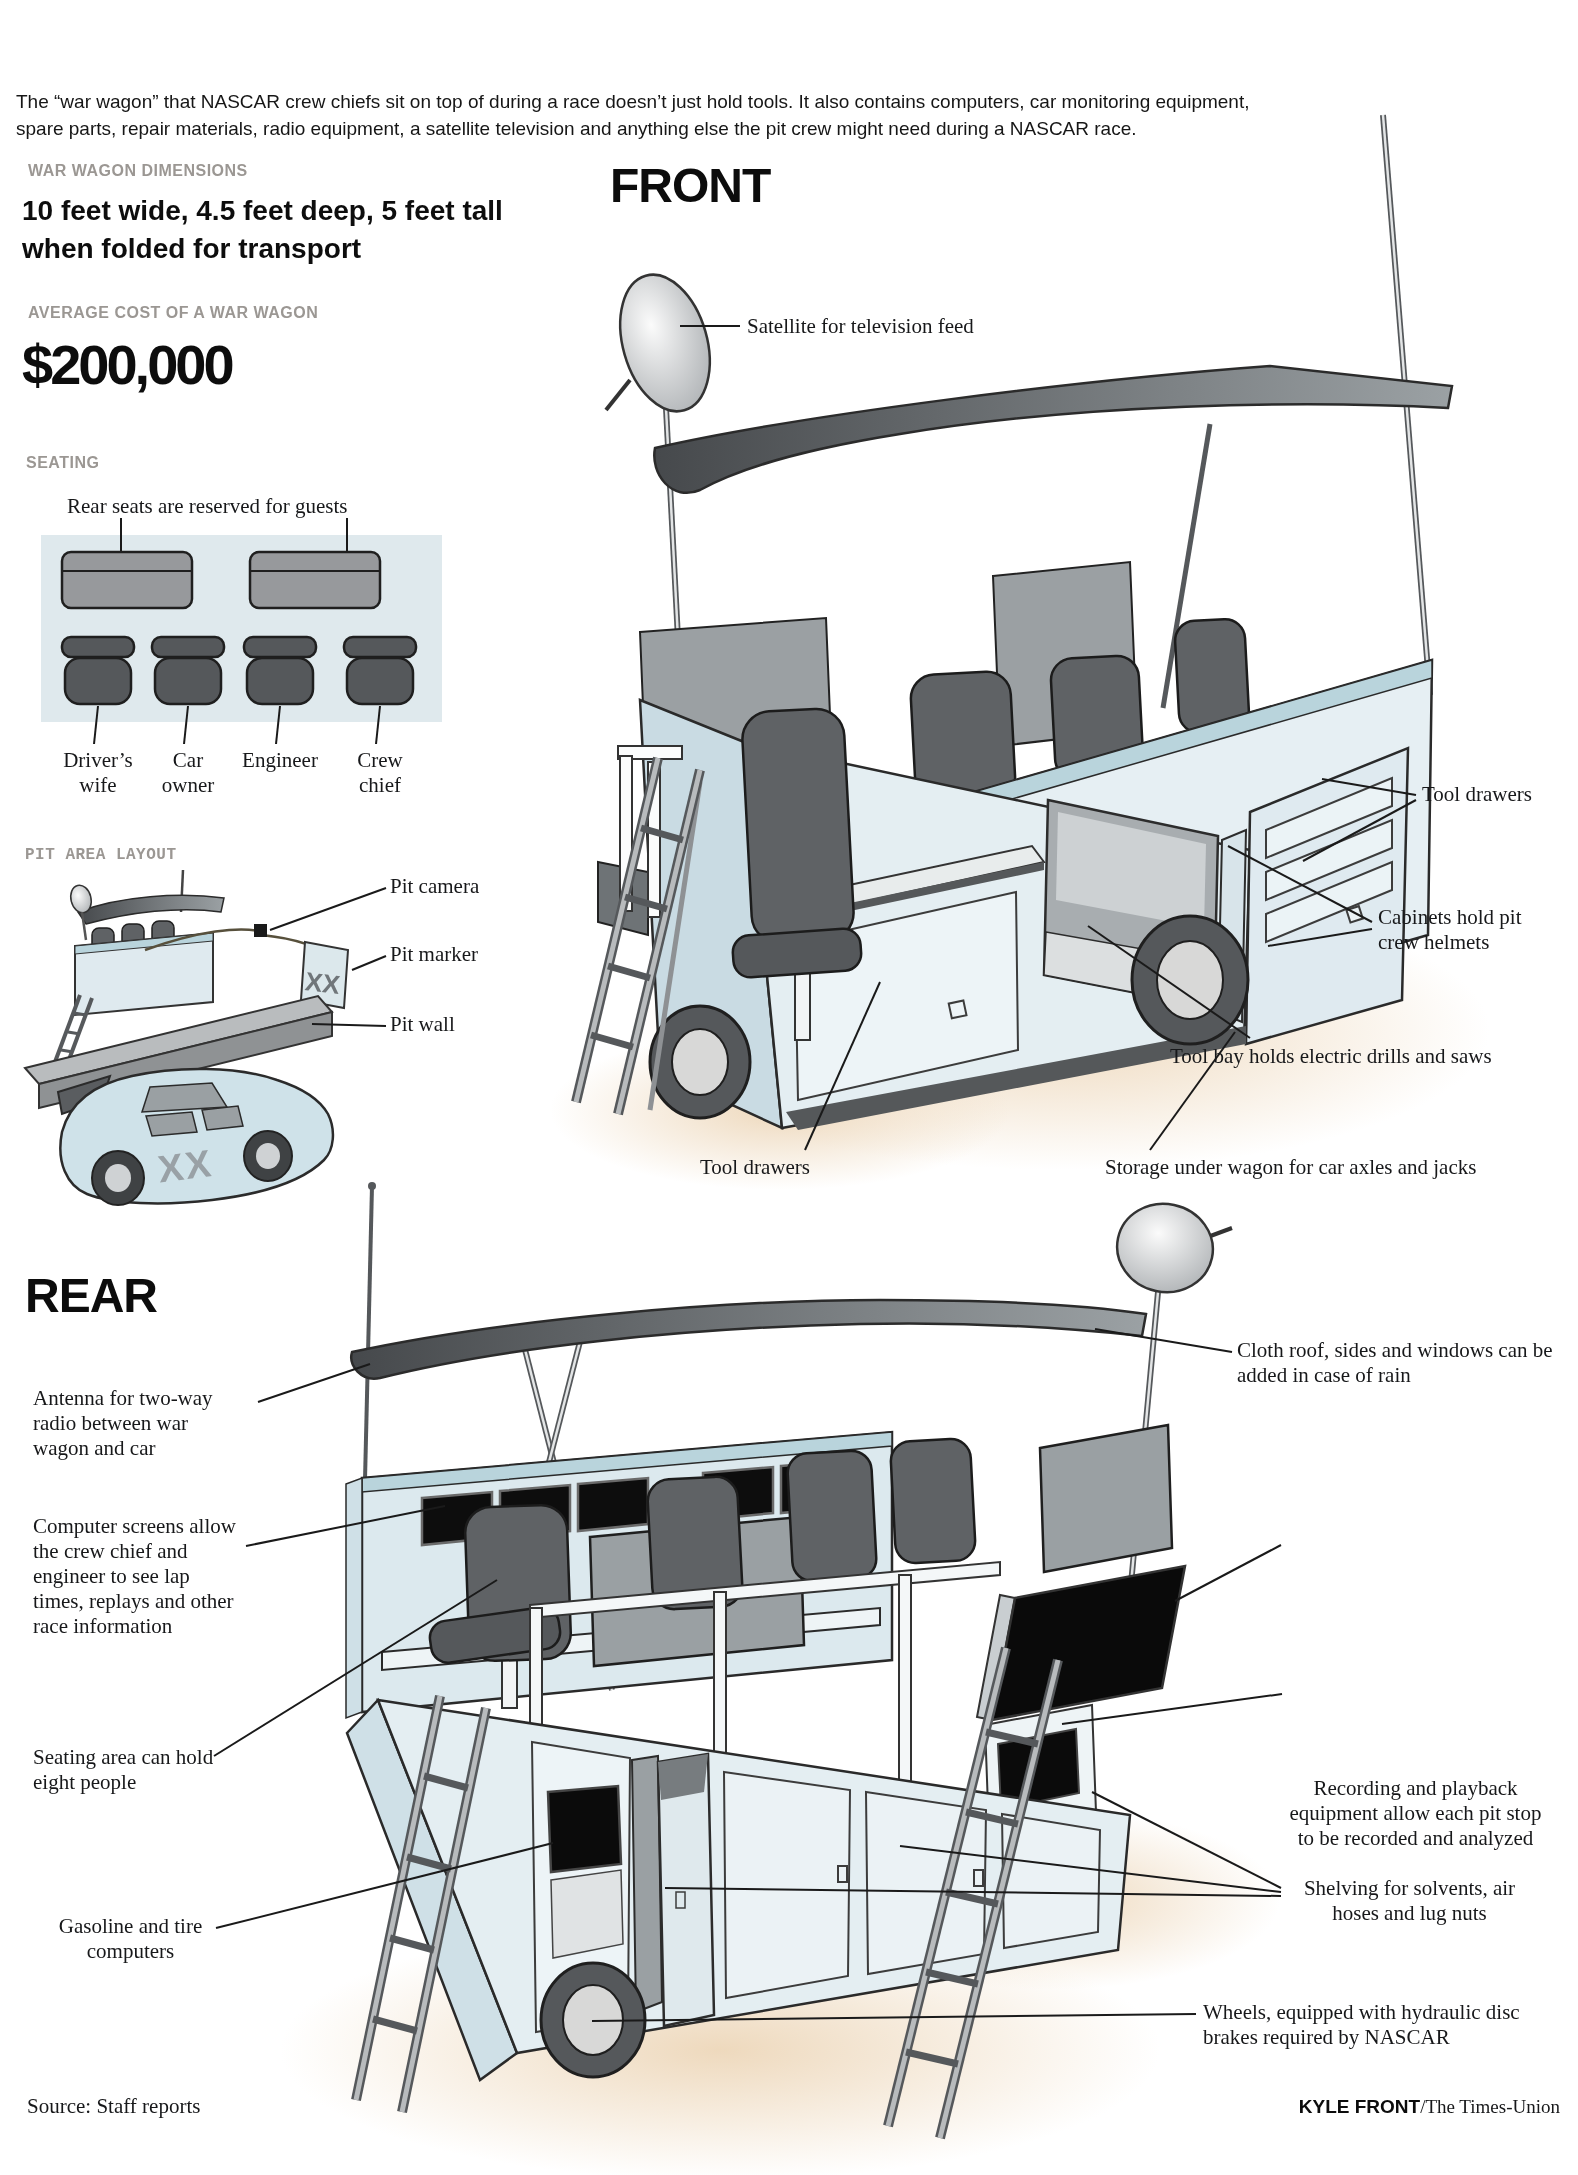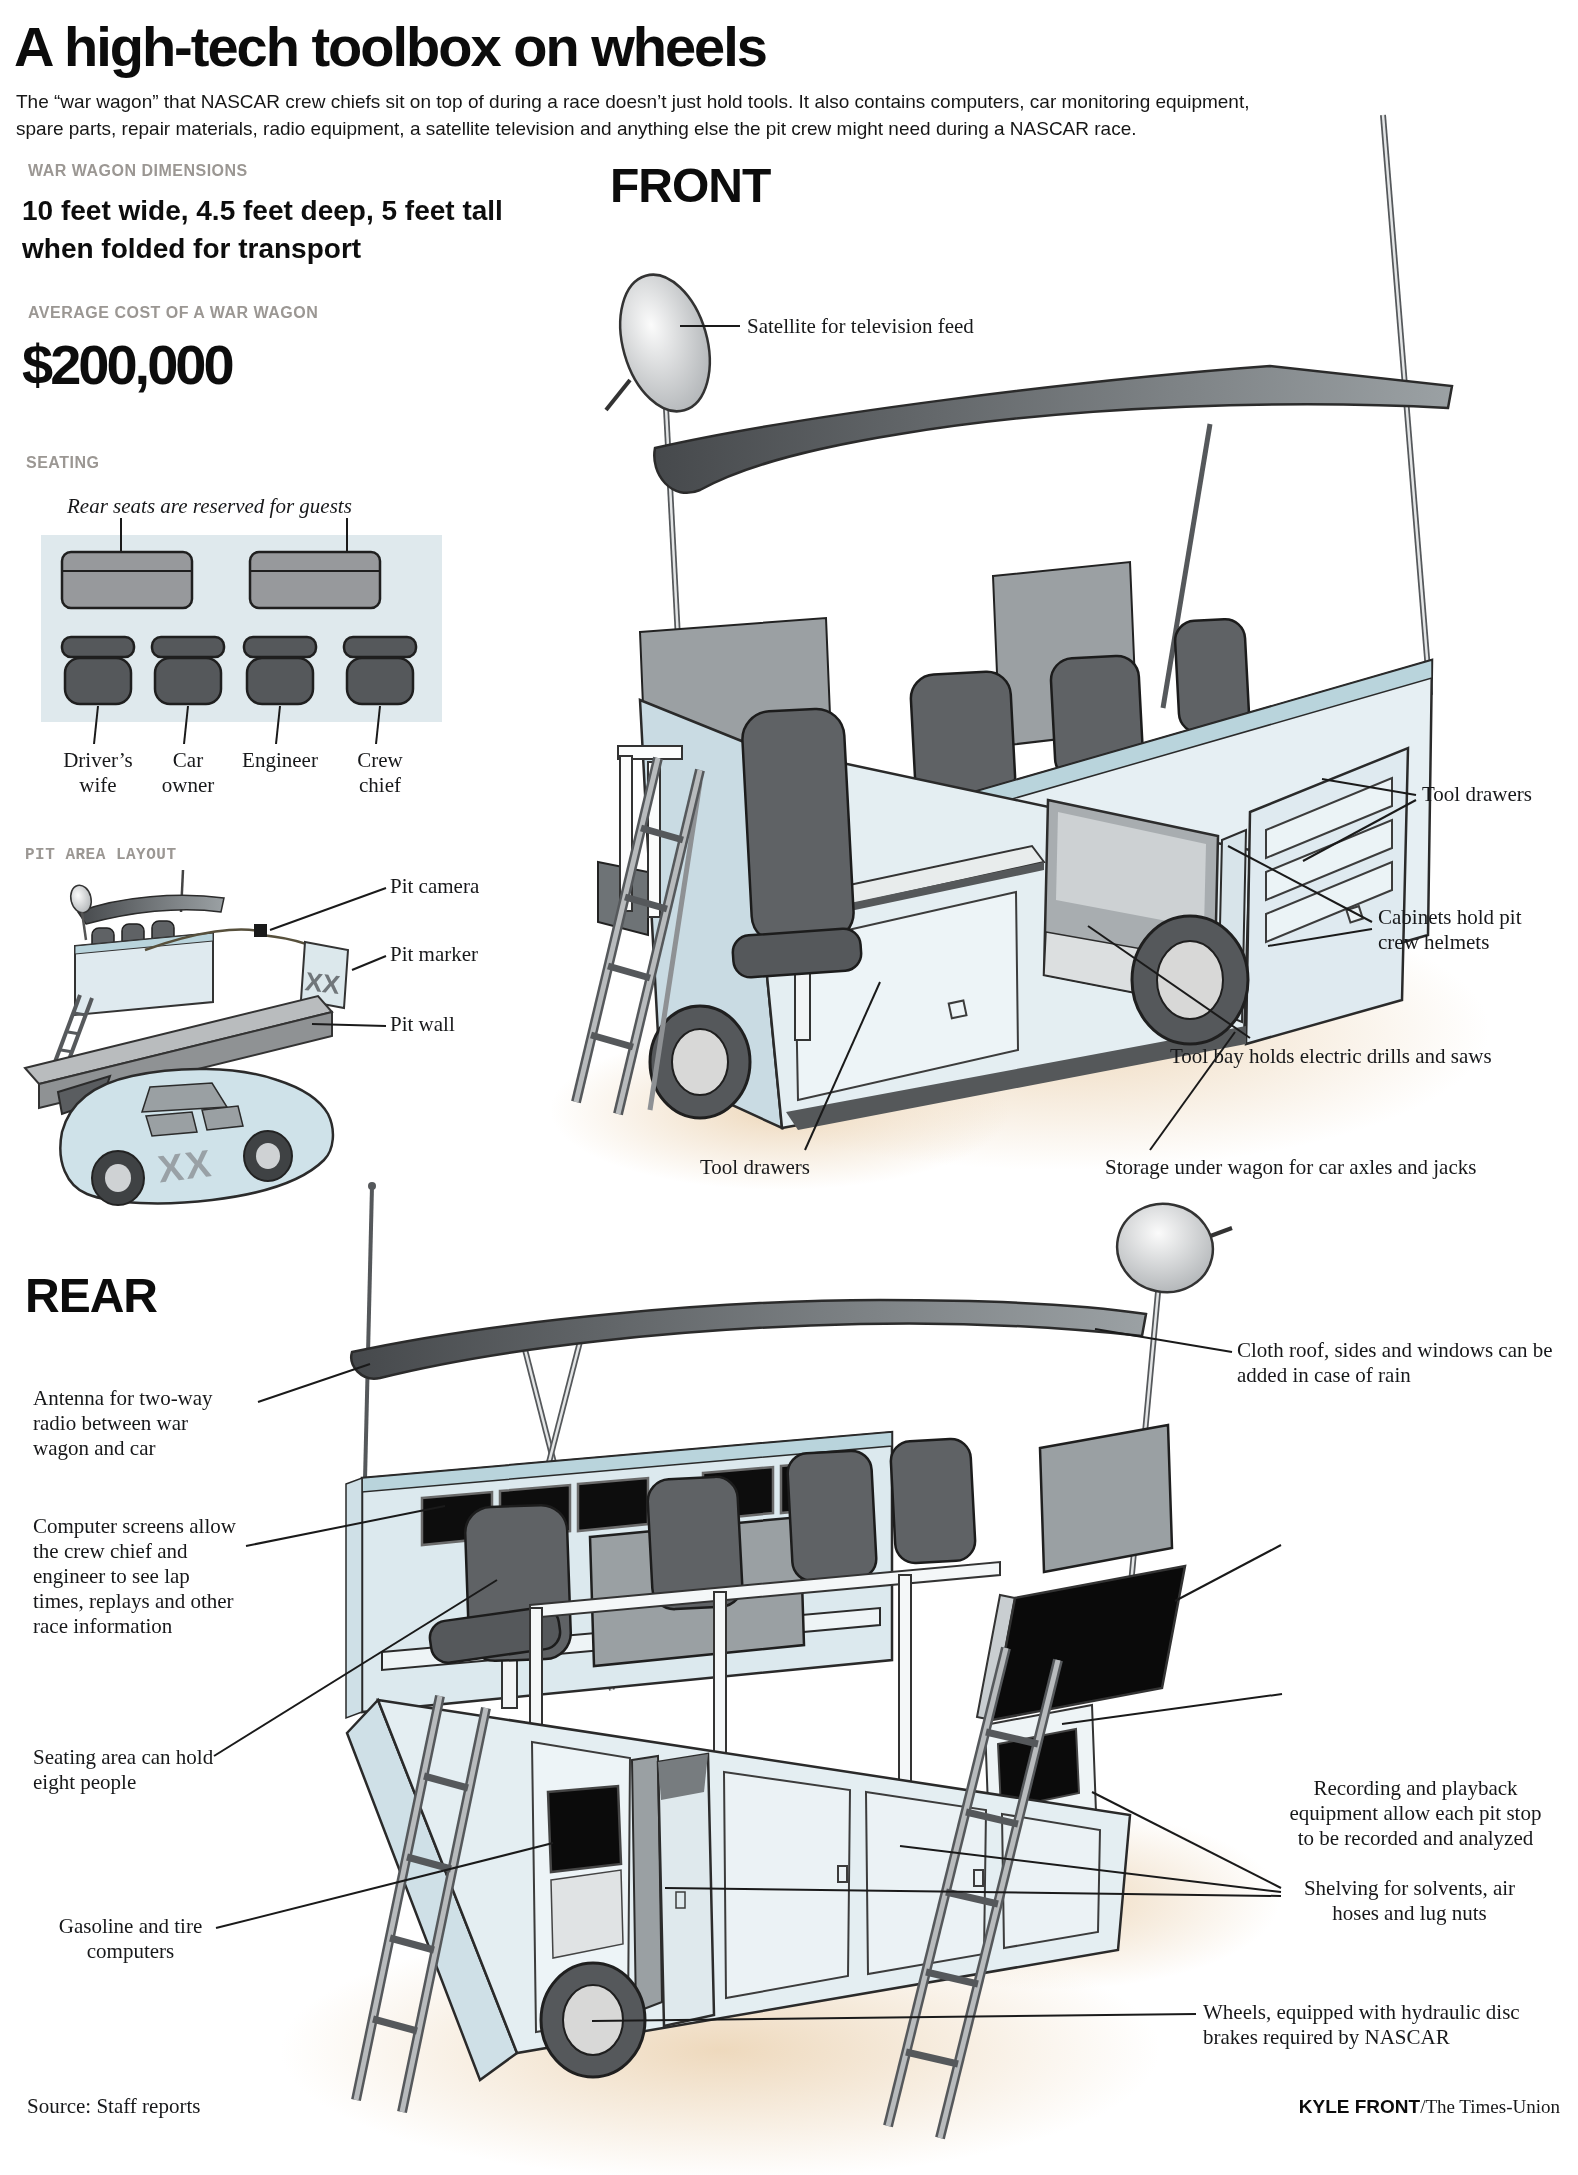--- a/index.html
+++ b/index.html
@@ -358,36 +358,35 @@
         <line x1="1281" y1="1545" x2="1175" y2="1601"></line>
         <line x1="1282" y1="1694" x2="1062" y2="1724"></line>
         <line x1="1281" y1="1888" x2="1092" y2="1792"></line>
         <line x1="1281" y1="1892" x2="900" y2="1846"></line>
         <line x1="1281" y1="1896" x2="665" y2="1888"></line>
         <line x1="1196" y1="2014" x2="592" y2="2021"></line>
       </g>
     </g>
   </svg>
 
-  <h1 class="txt title" style="left:14px;top:14px;margin:0;">A high-tech toolbox on wheels</h1>
   <div class="txt intro" style="left:16px;top:88px;">
     <div>The “war wagon” that NASCAR crew chiefs sit on top of during a race doesn’t just hold tools. It also contains computers, car monitoring equipment,</div>
     <div>spare parts, repair materials, radio equipment, a satellite television and anything else the pit crew might need during a NASCAR race.</div>
   </div>
 
   <div class="txt kicker" style="left:28px;top:162px;">WAR WAGON DIMENSIONS</div>
   <div class="txt fact" style="left:22px;top:192px;">
     <div>10 feet wide, 4.5 feet deep, 5 feet tall</div>
     <div>when folded for transport</div>
   </div>
   <div class="txt kicker" style="left:28px;top:304px;">AVERAGE COST OF A WAR WAGON</div>
   <div class="txt cost" style="left:22px;top:332px;">$200,000</div>
 
   <div class="txt kicker" style="left:26px;top:454px;">SEATING</div>
-  <div class="txt label nw" style="left:67px;top:494px;font-style:italic;">Rear seats are reserved for guests</div>
+  <div class="txt label nw" style="left:67px;top:494px;">Rear seats are reserved for guests</div>
   <div class="txt label ctr" style="left:56px;top:748px;width:84px;">Driver’s wife</div>
   <div class="txt label ctr" style="left:146px;top:748px;width:84px;">Car owner</div>
   <div class="txt label ctr" style="left:230px;top:748px;width:100px;">Engineer</div>
   <div class="txt label ctr" style="left:338px;top:748px;width:84px;">Crew chief</div>
 
   <div class="txt kicker" style="left:25px;top:846px;font-family:Liberation Mono, monospace;">PIT AREA LAYOUT</div>
   <div class="txt label nw" style="left:390px;top:874px;">Pit camera</div>
   <div class="txt label nw" style="left:390px;top:942px;">Pit marker</div>
   <div class="txt label nw" style="left:390px;top:1012px;">Pit wall</div>
 

